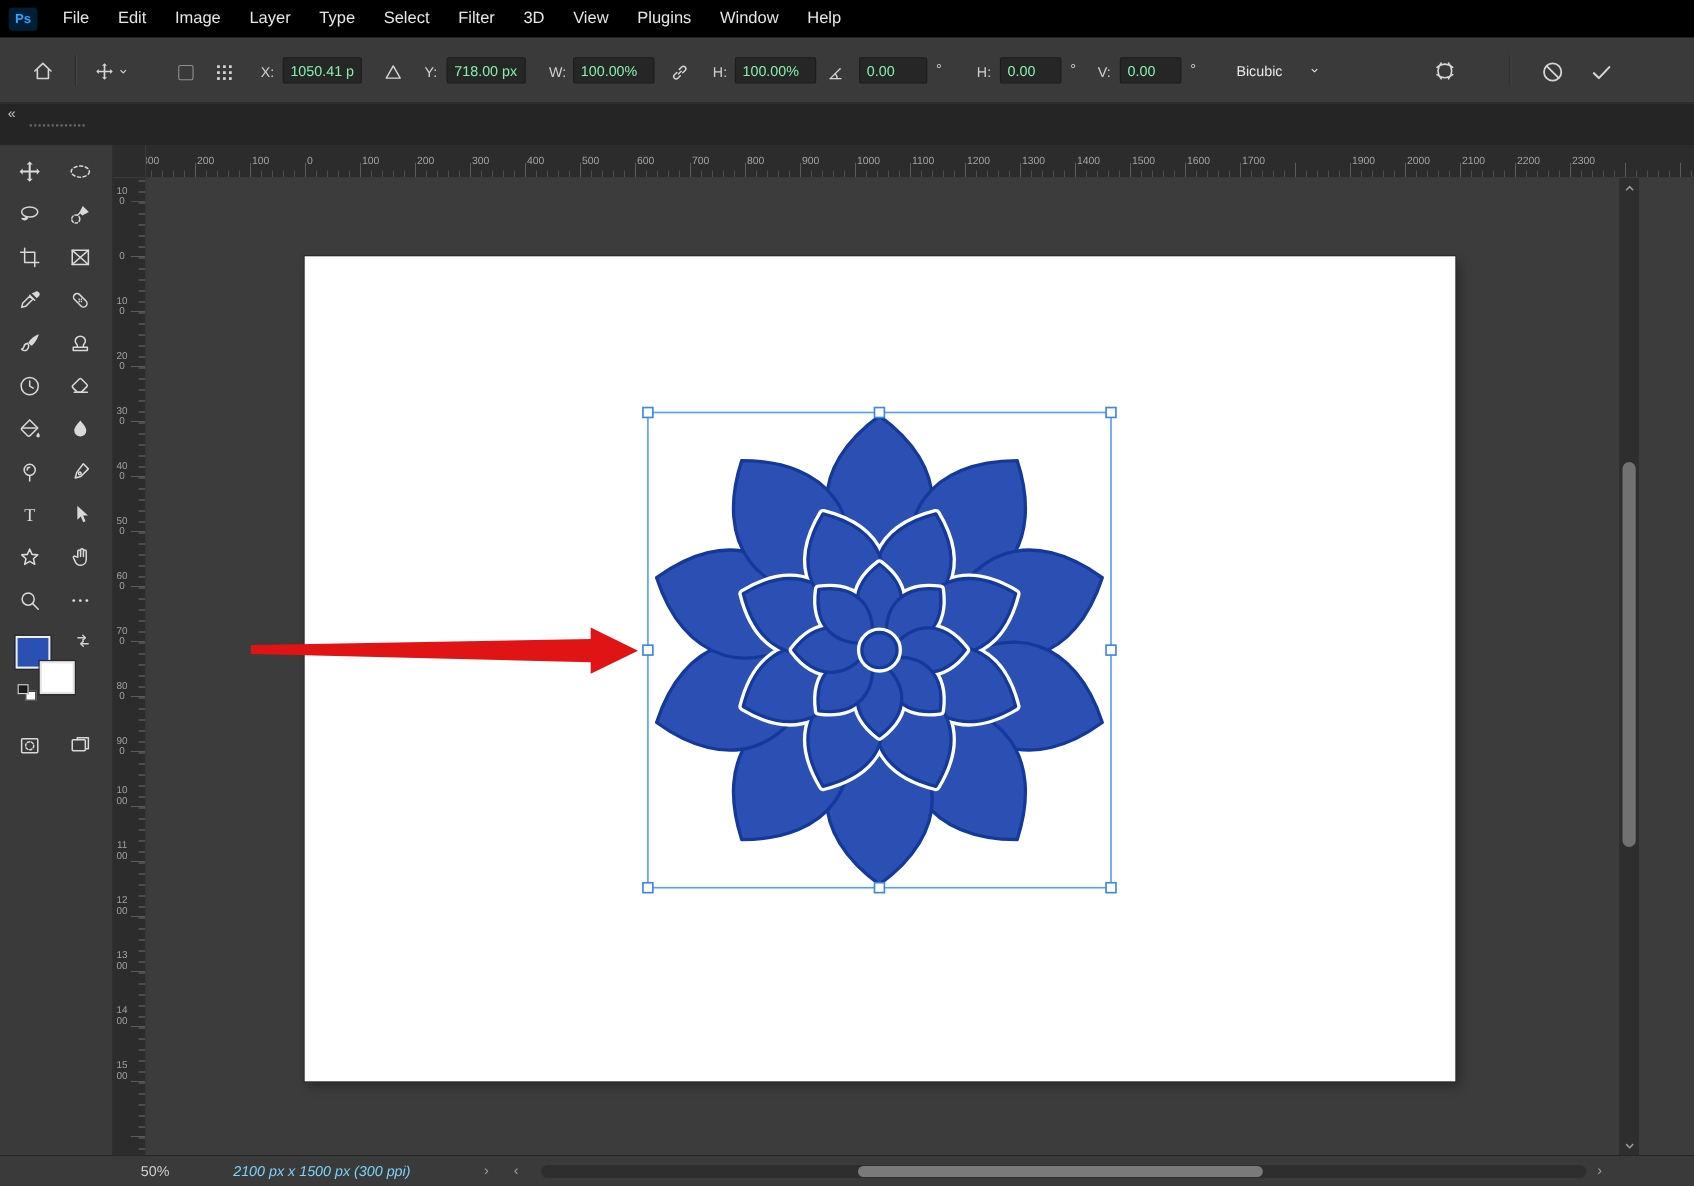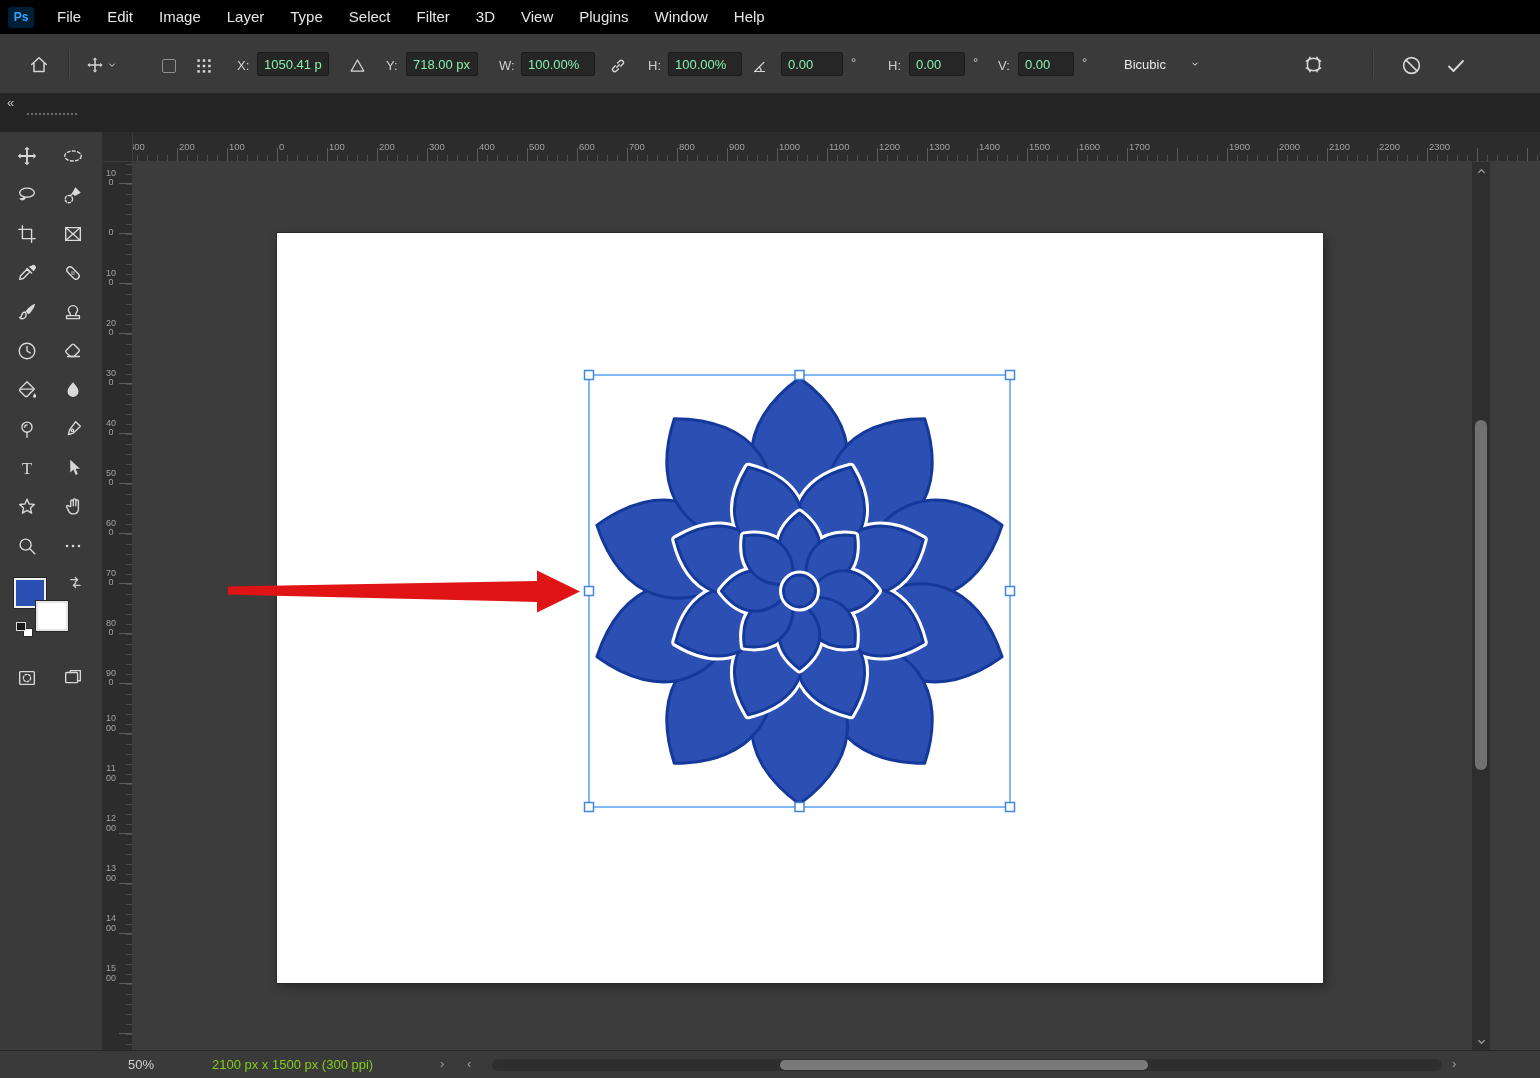--- a/index.html
+++ b/index.html
@@ -81,21 +81,21 @@
   
   #vscroll { position:absolute; left:1472px; top:162px; width:18px; bottom:28px; background:#2e2e2e; }
   #vscroll-thumb { position:absolute; left:3px; top:258px; width:12px; height:350px; background:#717171; border-radius:6px; }
   .scroll-arrow { position:absolute; left:0; width:18px; height:14px; display:flex; align-items:center;
     justify-content:center; color:#9a9a9a; }
 
   
   #statusbar { position:absolute; left:0; bottom:0; right:0; height:28px; background:#3a3a3a;
     border-top:1px solid #272727; font-size:13px; color:#cfcfcf; }
   #zoom-level { position:absolute; left:128px; top:6px; }
-  #doc-size { position:absolute; left:212px; top:6px; color:#84cc16; }
+  #doc-size { position:absolute; left:212px; top:6px; color:#7dd3fc;font-style:italic; }
   .status-chev { position:absolute; top:5px; color:#9f9f9f; font-size:13px; cursor:pointer; }
   #hscroll-track { position:absolute; left:492px; top:8px; width:950px; height:12px; background:#2e2e2e; border-radius:6px; }
   #hscroll-thumb { position:absolute; left:288px; top:1px; width:368px; height:10px; background:#7a7a7a; border-radius:5px; }
 </style>
 </head>
 <body>
 
 <div id="menubar">
   <div id="ps-logo">Ps</div>
   <div id="menu-items">

